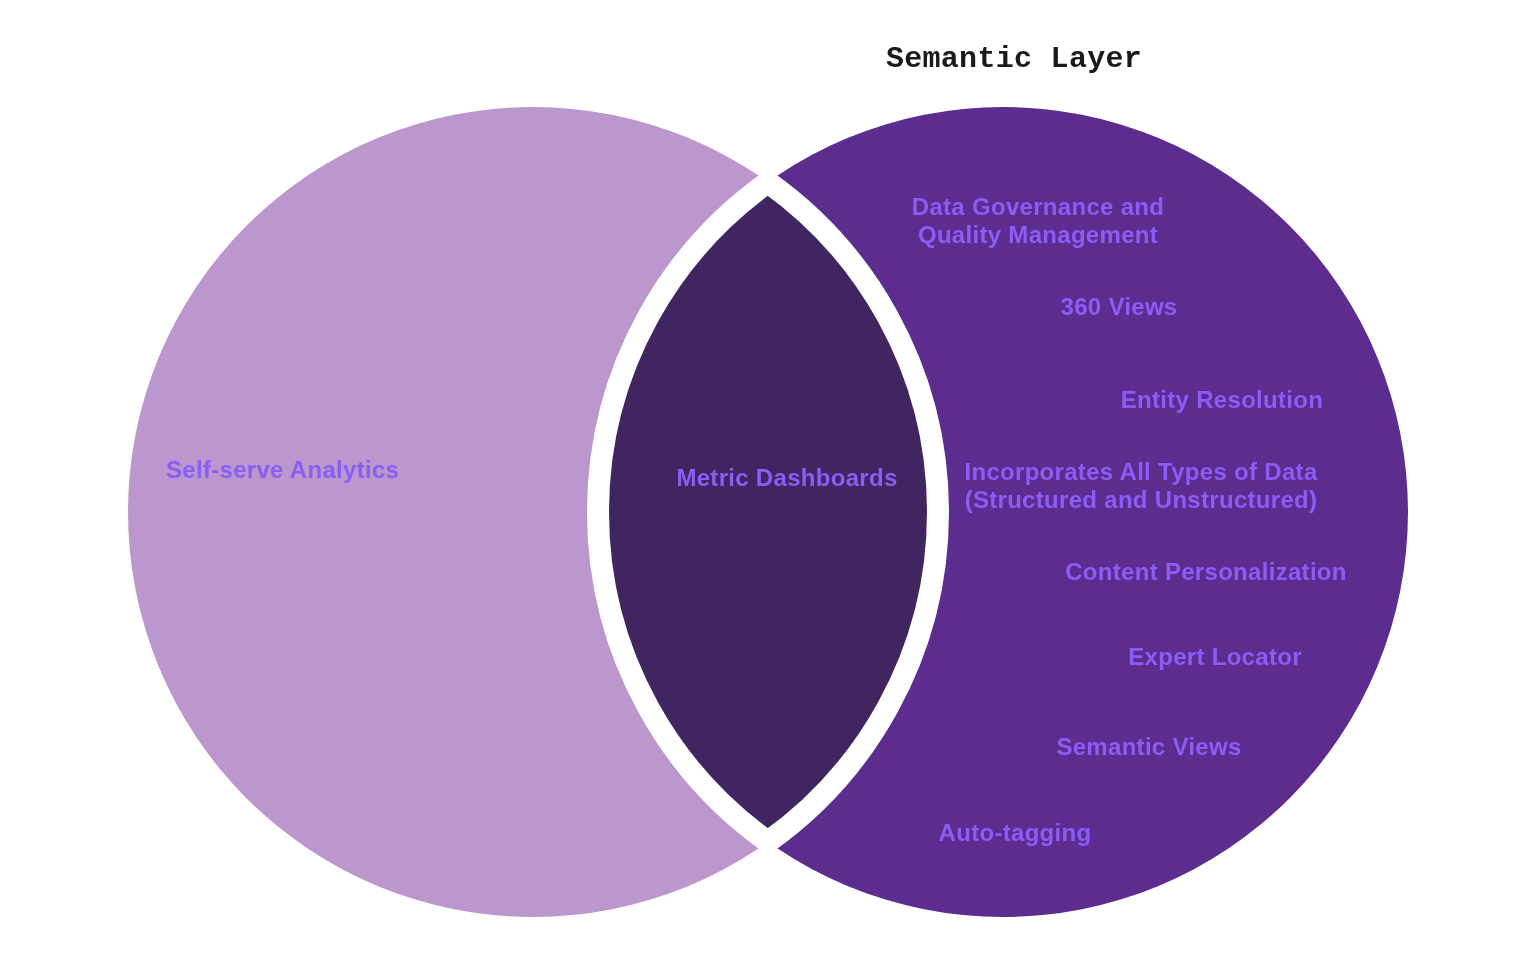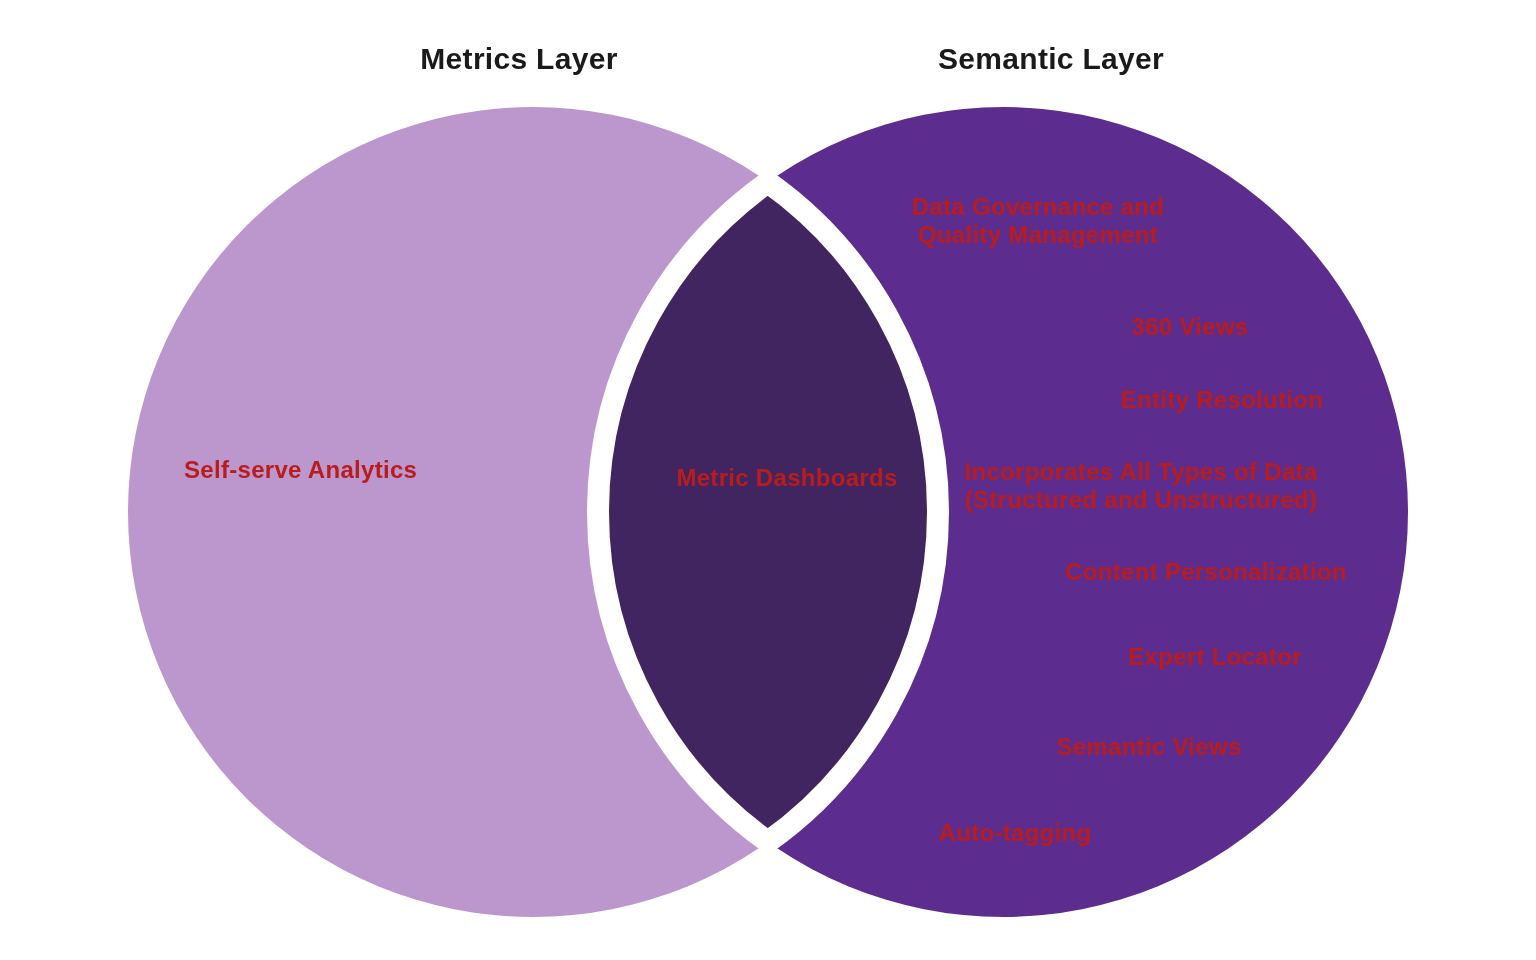--- a/index.html
+++ b/index.html
@@ -25,21 +25,21 @@
     margin: 0;
     font-size: 30px;
     font-weight: 800;
     color: #1a1a1a;
     letter-spacing: 0.3px;
     white-space: nowrap;
   }
   .label {
     position: absolute;
     transform: translate(-50%, -50%);
-    color: #b91c1c;
+    color: #8b5cf6;
     font-size: 24px;
     font-weight: 700;
     line-height: 1.18;
     letter-spacing: 0.3px;
     text-align: center;
     white-space: pre-line;
   }
   .label.align-left {
     transform: translateY(-50%);
     text-align: left;
@@ -50,34 +50,33 @@
 <body>
 
 <div class="stage">
 
   <svg class="venn-svg" width="1536" height="960" viewBox="0 0 1536 960">
     <circle cx="533" cy="512" r="405" fill="#bc97cd"></circle>
     <circle cx="1003" cy="512" r="405" fill="#5c2d8f"></circle>
     <path d="M 768 182.15 A 405 405 0 0 1 768 841.85 A 405 405 0 0 1 768 182.15 Z" stroke="#ffffff" stroke-width="22" stroke-linejoin="round" fill="#412560"></path>
   </svg>
 
-  <h1 class="title" style="left:519px; top:59px;">Metrics Layer</h1>
 
-  <h1 class="title" style="left:1051px; top:59px;">Semantic Layer</h1>
+  <h1 class="title" style="left:1014px; top:59px;font-family:Liberation Mono, monospace;">Semantic Layer</h1>
 
-  <div class="label align-left" style="left:184px; top:470px;">Self-serve Analytics</div>
+  <div class="label align-left" style="left:166px; top:470px;">Self-serve Analytics</div>
 
 
   <div class="label" style="left:787px; top:478px;">Metric Dashboards</div>
 
 
   <div class="label" style="left:1038px; top:221px;">Data Governance and
 Quality Management</div>
 
-  <div class="label" style="left:1190px; top:307px;margin-top:20px;">360 Views</div>
+  <div class="label" style="left:1119px; top:307px;">360 Views</div>
 
   <div class="label" style="left:1222px; top:400px;">Entity Resolution</div>
 
   <div class="label" style="left:1141px; top:486px;">Incorporates All Types of Data
 (Structured and Unstructured)</div>
 
   <div class="label" style="left:1206px; top:572px;">Content Personalization</div>
 
   <div class="label" style="left:1215px; top:657px;">Expert Locator</div>
 

